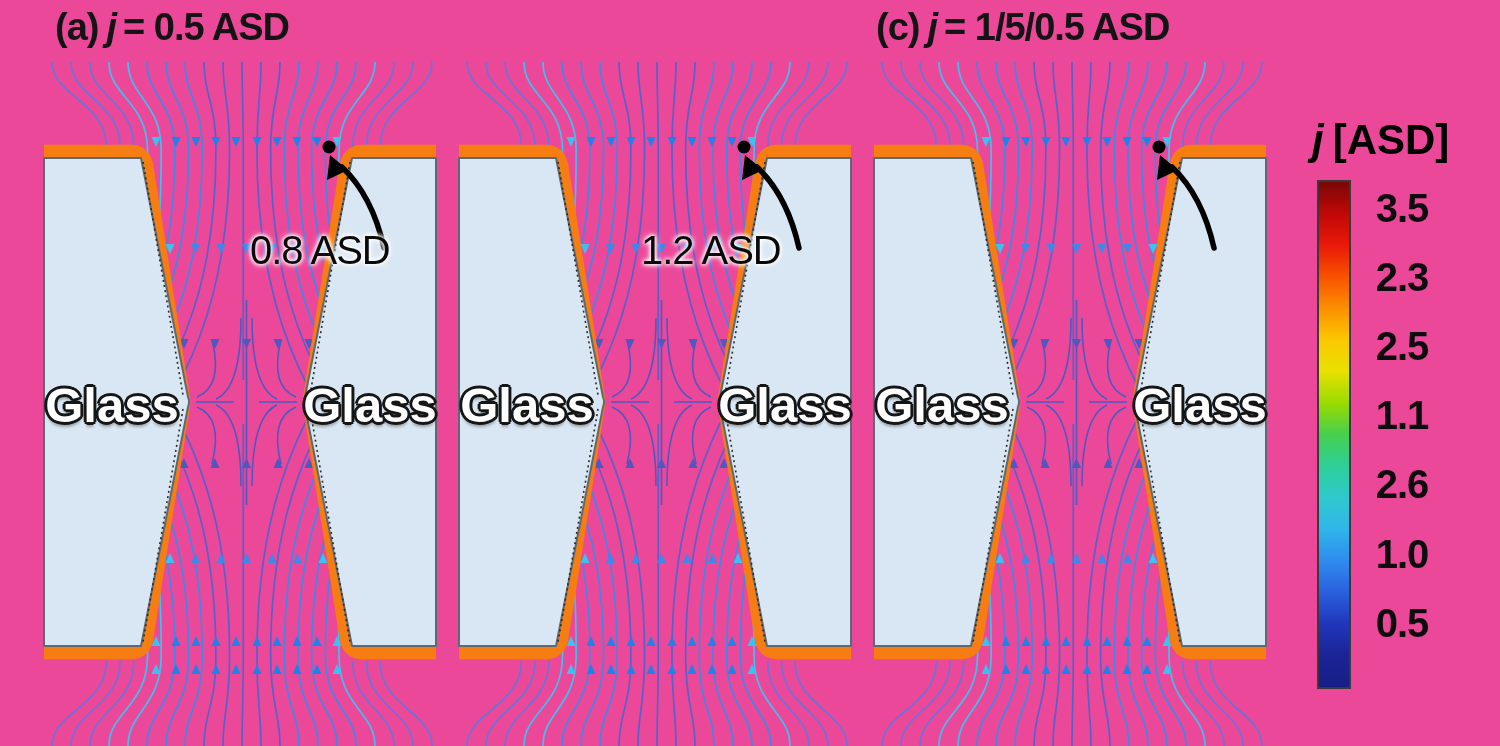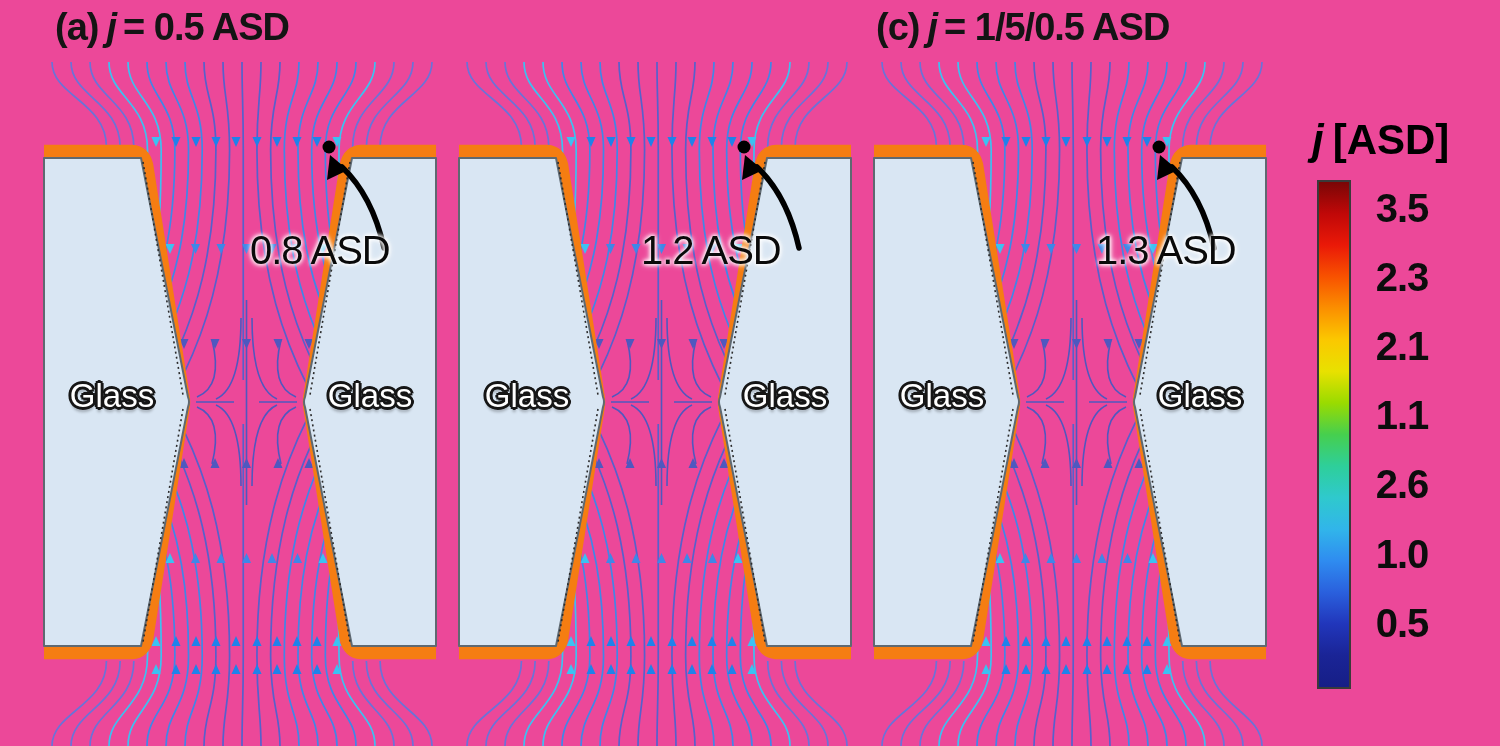--- a/index.html
+++ b/index.html
@@ -2,22 +2,22 @@
 <html><head>
 <meta charset="utf-8">
 <style>
   html,body{margin:0;padding:0;background:#ffffff;}
   .fig{position:relative;width:1500px;height:746px;background:#ec4899;overflow:hidden;
        font-family:"Liberation Sans", sans-serif;}
   #gfx{position:absolute;left:0;top:0;}
   .panel-title{position:absolute;top:6px;font-size:38px;font-weight:bold;color:#141414;
                letter-spacing:-1px;white-space:nowrap;}
   .pt-sym{font-style:italic;margin:0 7px 0 8px;}
-  .glass-label{position:absolute;top:377px;width:164px;text-align:center;font-size:33px;
-               font-weight:normal;color:#ffffff;letter-spacing:0;
+  .glass-label{position:absolute;top:377px;width:164px;text-align:center;font-size:49px;
+               font-weight:bold;color:#ffffff;letter-spacing:0;
                text-shadow:3px 0 0 #161616,-3px 0 0 #161616,0 3px 0 #161616,0 -3px 0 #161616,
                            2px 2px 0 #161616,-2px 2px 0 #161616,2px -2px 0 #161616,-2px -2px 0 #161616,
                            0 5px 3px rgba(0,0,0,0.30);}
   .annot{position:absolute;top:219px;font-size:40px;font-weight:normal;color:#0a0a0a;
          letter-spacing:-1px;white-space:nowrap;
          text-shadow:0 0 4px #fff,0 0 4px #fff,0 0 7px #fff;margin-top:9px;}
   .cb-title{position:absolute;left:1312px;top:116px;font-size:42px;font-weight:bold;color:#000;
             white-space:nowrap;}
   .cb-title .cb-j{font-style:italic;}
   .cb-title .cb-unit{margin-left:9px;}
@@ -455,28 +455,27 @@
 
   <div class="glass-label" style="left:30px">Glass</div>
   <div class="glass-label" style="left:288px">Glass</div>
   <div class="glass-label" style="left:445px">Glass</div>
   <div class="glass-label" style="left:703px">Glass</div>
   <div class="glass-label" style="left:860px">Glass</div>
   <div class="glass-label" style="left:1118px">Glass</div>
 
   <div class="annot" style="left:250px">0.8 ASD</div>
   <div class="annot" style="left:641px">1.2 ASD</div>
-  <div class="annot" style="left:1096px">1.3 ASD</div>
 
   <div>
     <div class="cb-title">
       <span class="cb-j">j</span><span class="cb-unit">[ASD]</span>
     </div>
     <div class="cb-bar" style="background: linear-gradient(rgb(122, 6, 6), rgb(192, 8, 8), rgb(234, 25, 8), rgb(248, 82, 0), rgb(251, 143, 0), rgb(251, 200, 0), rgb(232, 225, 0), rgb(154, 219, 0), rgb(70, 207, 78), rgb(46, 207, 154), rgb(47, 201, 205), rgb(49, 181, 234), rgb(47, 140, 240), rgb(42, 96, 221), rgb(33, 54, 187), rgb(26, 36, 150), rgb(22, 30, 134));"></div>
     <div class="cb-tick" style="top:186px">3.5</div>
     <div class="cb-tick" style="top:255px">2.3</div>
-    <div class="cb-tick" style="top:324px">2.1</div>
+    <div class="cb-tick" style="top:324px">2.5</div>
     <div class="cb-tick" style="top:393px">1.1</div>
     <div class="cb-tick" style="top:462px">2.6</div>
     <div class="cb-tick" style="top:532px">1.0</div>
     <div class="cb-tick" style="top:601px">0.5</div>
   </div>
 </div>
 
 </body></html>

